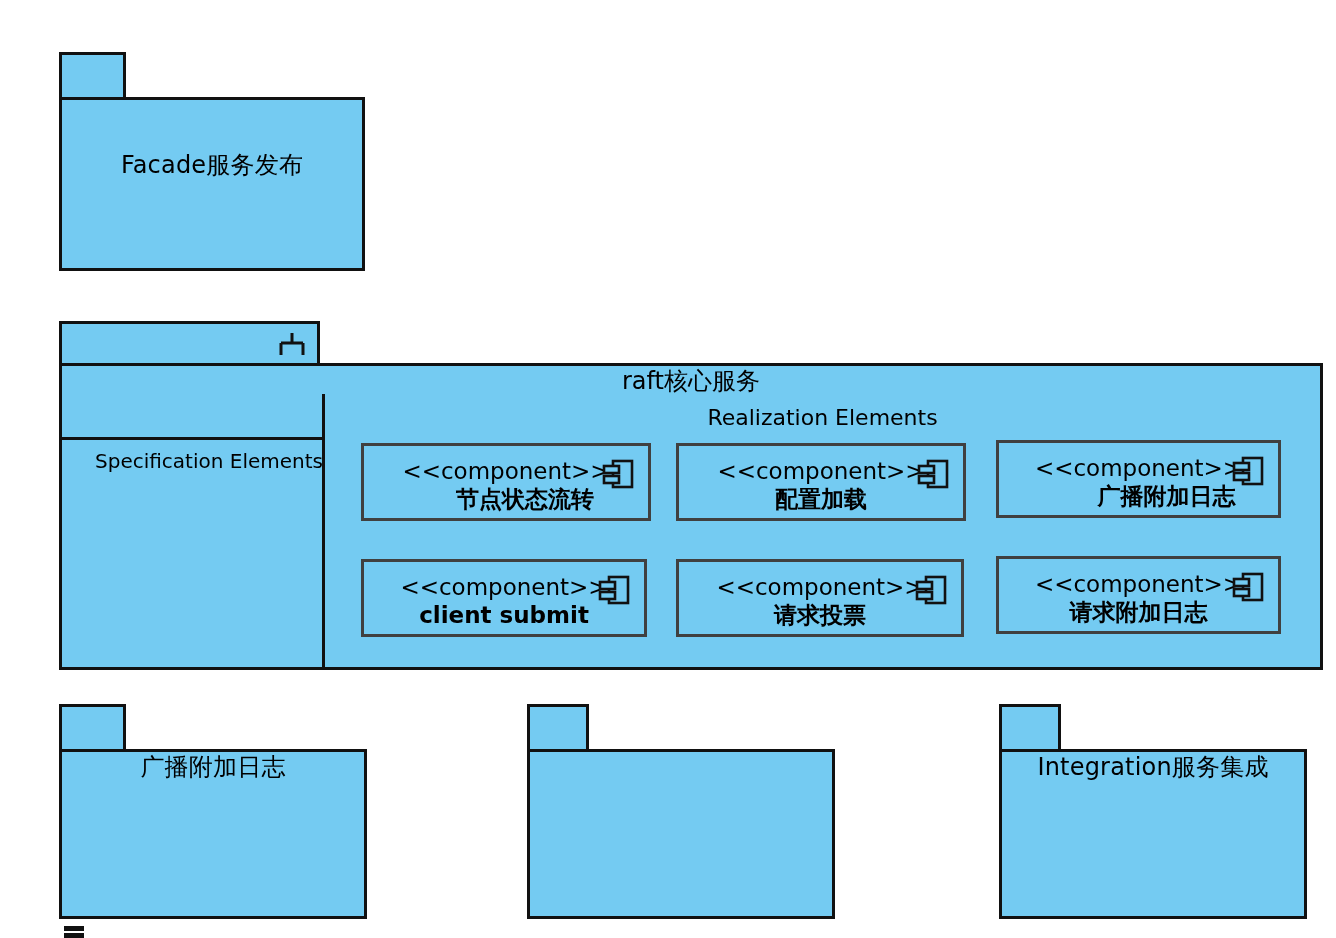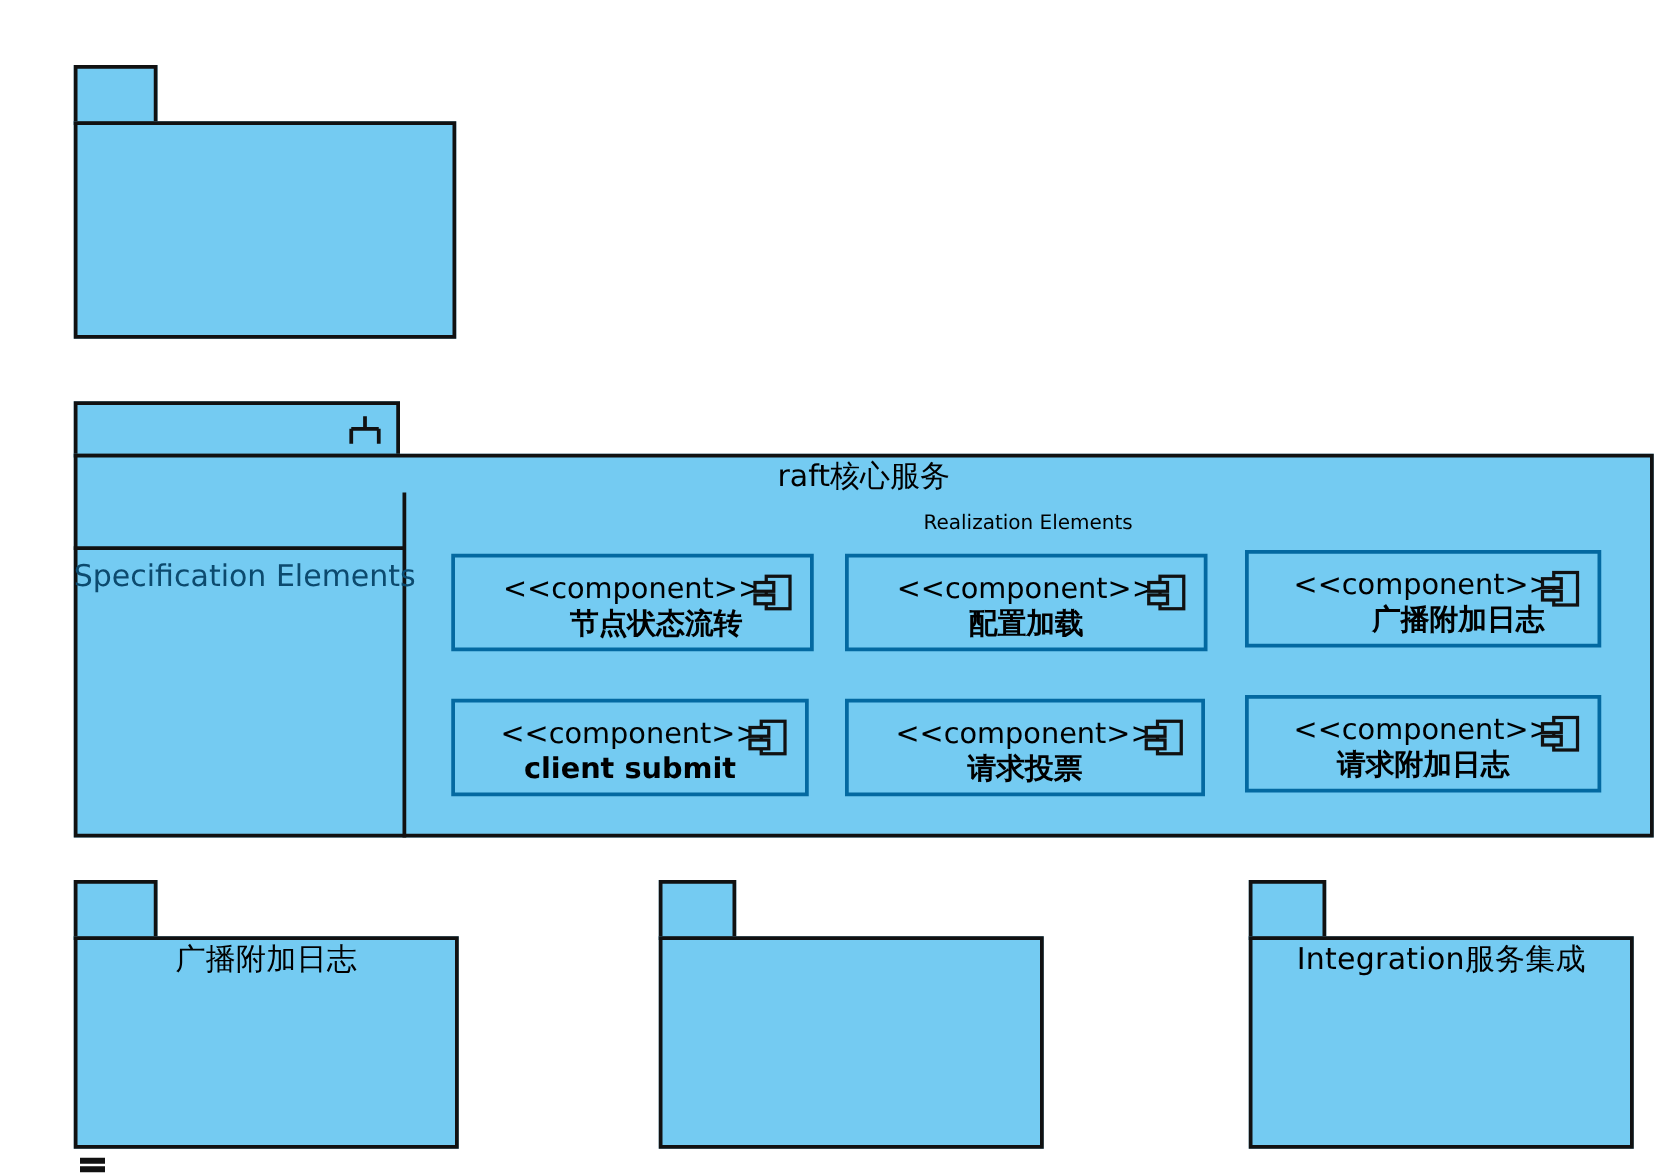--- a/index.html
+++ b/index.html
@@ -68,49 +68,49 @@
     position: absolute;
     text-align: center;
     font-size: 24px;
     line-height: 26px;
     color: #000;
     white-space: nowrap;
   }
   .section-title {
     position: absolute;
     text-align: center;
-    font-size: 16px;
+    font-size: 22px;
     line-height: 26px;
     color: #000;
     white-space: nowrap;
   }
   .divider-v {
     position: absolute;
     background: #111111;
     width: 3px;
   }
   .divider-h {
     position: absolute;
     background: #111111;
     height: 3px;
   }
   .spec-label {
     position: absolute;
-    font-size: 24px;
-    line-height: 26px;
-    color: #0c4a6e;
+    font-size: 20px;
+    line-height: 26px;
+    color: #000000;
     white-space: nowrap;
     text-align: right;
   }
 
   
   .component {
     position: absolute;
     background: #74CBF2;
-    border: 3px solid #0369a1;
+    border: 3px solid #404040;
     box-sizing: border-box;
   }
   .comp-stereo {
     position: absolute;
     left: 0;
     width: 100%;
     text-align: center;
     font-size: 23px;
     line-height: 26px;
     color: #000;
@@ -138,20 +138,21 @@
   }
 </style>
 </head>
 <body>
 
 <div id="diagram">
 
   <div class="pkg" style="left:59px; top:52px; width:306px; height:219px;">
     <div class="pkg-tab" style="width:67px; height:48px;"></div>
     <div class="pkg-body" style="top:45px; width:306px; height:174px;"></div>
+    <div class="pkg-title" style="top:99px;">Facade服务发布</div>
   </div>
 
   <div>
 
     <div class="subsys-tab" style="left:59px; top:321px; width:261px; height:45px;"></div>
 
     <svg class="subsys-icon" style="left:277px; top:331px;" width="30" height="28" viewBox="0 0 30 28">
       <path d="M15 2 L15 12" stroke="#111" stroke-width="3" fill="none"></path>
       <path d="M4 12 L26 12" stroke="#111" stroke-width="3" fill="none"></path>
       <path d="M4 12 L4 24" stroke="#111" stroke-width="3" fill="none"></path>

